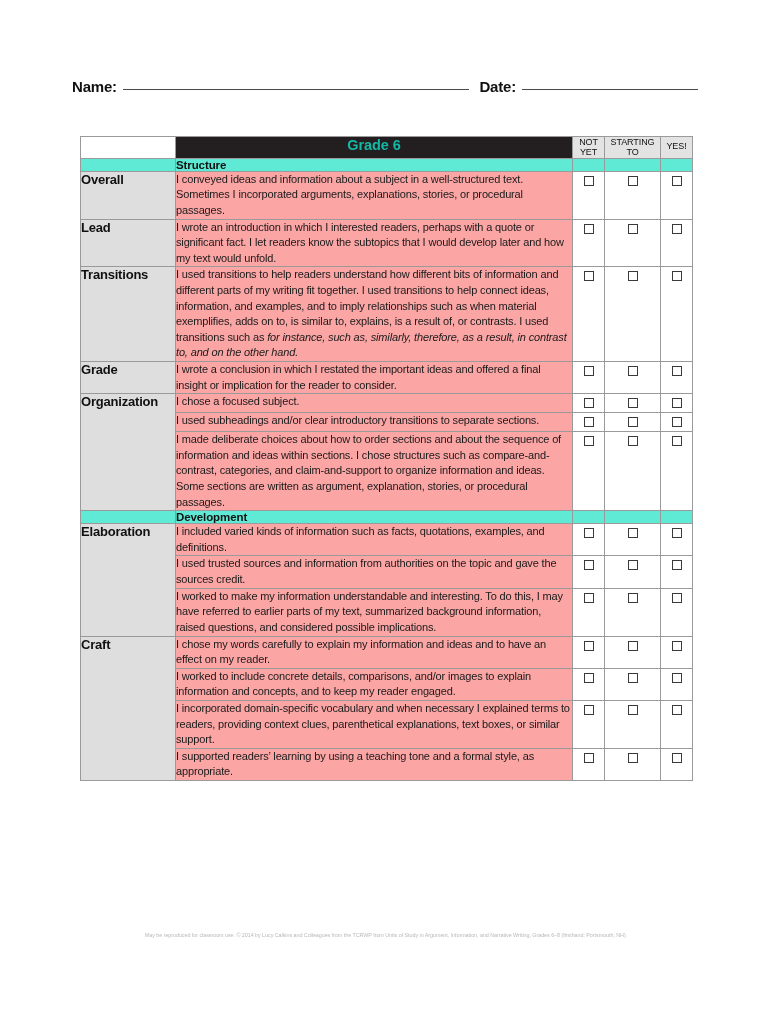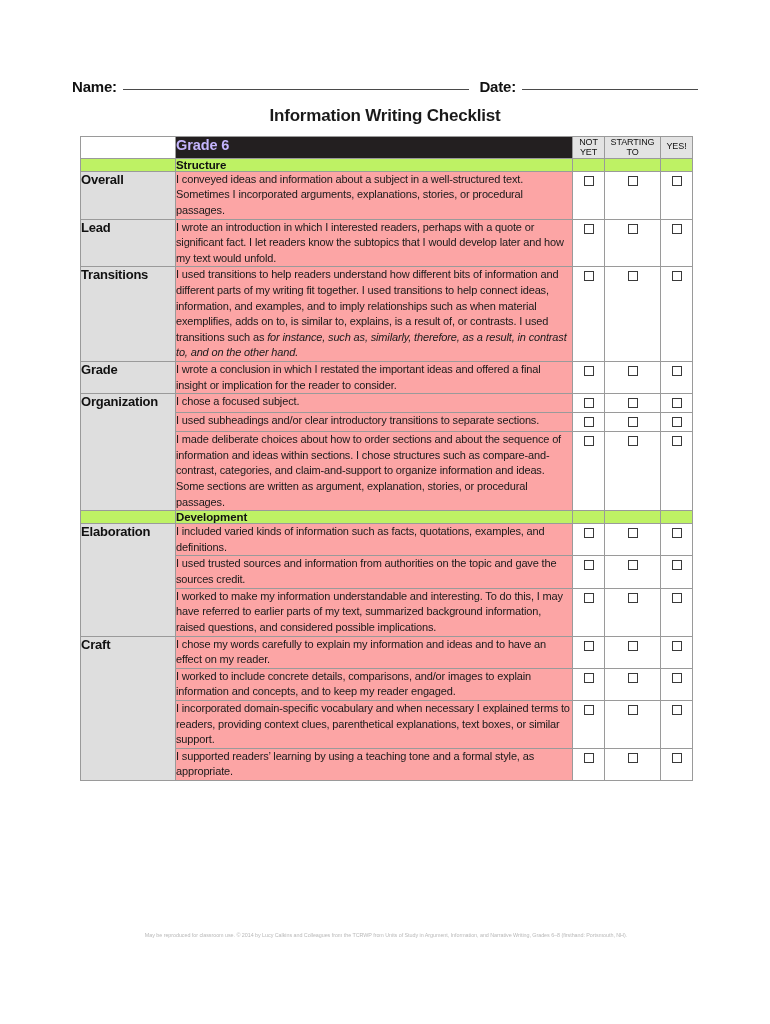--- a/index.html
+++ b/index.html
@@ -85,21 +85,22 @@
   col.c-box2  { width: 56px; }
   col.c-box3  { width: 32px; }
 
   
   .hdr-blank {
     background: #ffffff;
     border: 1px solid #9a9a9a;
   }
   .hdr-grade {
     background: #231f20;
-    color: #c4b5fd;
+    color: #14b8a6;
+    text-align: center;
     font-size: 14.5px;
     font-weight: bold;
     letter-spacing: -0.1px;
     padding: 10px 4px 11px 4px;
     border: 1px solid #231f20;
   }
   .hdr-col {
     background: #e3e3e3;
     color: #111111;
     text-align: center;
@@ -107,21 +108,21 @@
     font-weight: normal;
     line-height: 1.15;
     letter-spacing: -0.1px;
     padding: 4px 1px 4px 1px;
     vertical-align: middle;
   }
   .hdr-col.bottom-align { vertical-align: bottom; padding-bottom: 6px; }
 
   
   tr.section-row td {
-    background: #bef264;
+    background: #5eead4;
   }
   td.sec-cat { background: #dedede; }
   td.sec-label {
     background: #dedede;
     font-size: 11.5px;
     font-weight: bold;
     padding: 4px 8px 5px 8px;
     letter-spacing: -0.1px;
   }
   td.sec-box { background: #dedede; }
@@ -181,21 +182,20 @@
 
 <div class="page">
 
   <div class="namedate">
     <span class="nd-label">Name:</span>
     <span class="nd-rule name-rule"></span>
     <span class="nd-label">Date:</span>
     <span class="nd-rule date-rule"></span>
   </div>
 
-  <div class="doc-title">Information Writing Checklist</div>
 
   <div class="tbl-wrap">
     <table class="checklist">
       <colgroup>
         <col class="c-cat">
           <col class="c-txt">
           <col class="c-box1">
           <col class="c-box2">
           <col class="c-box3">
       </colgroup>

